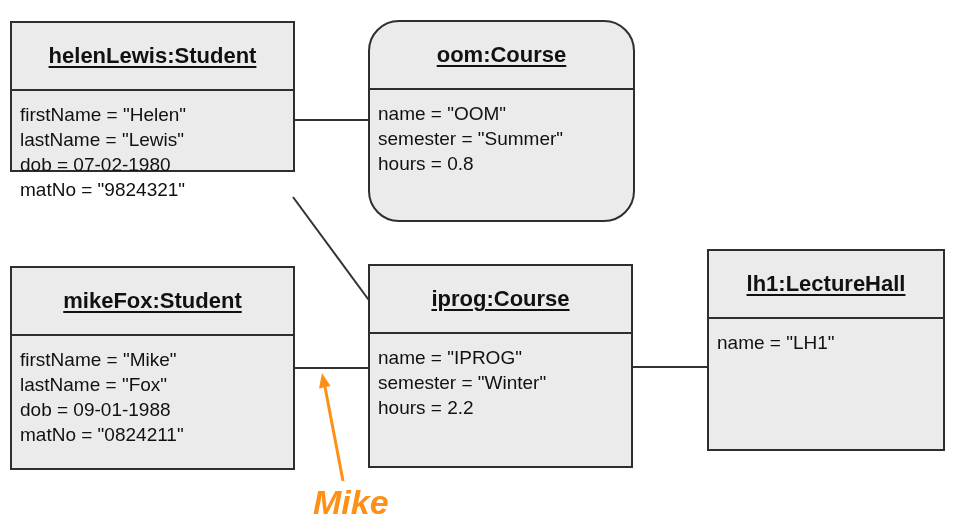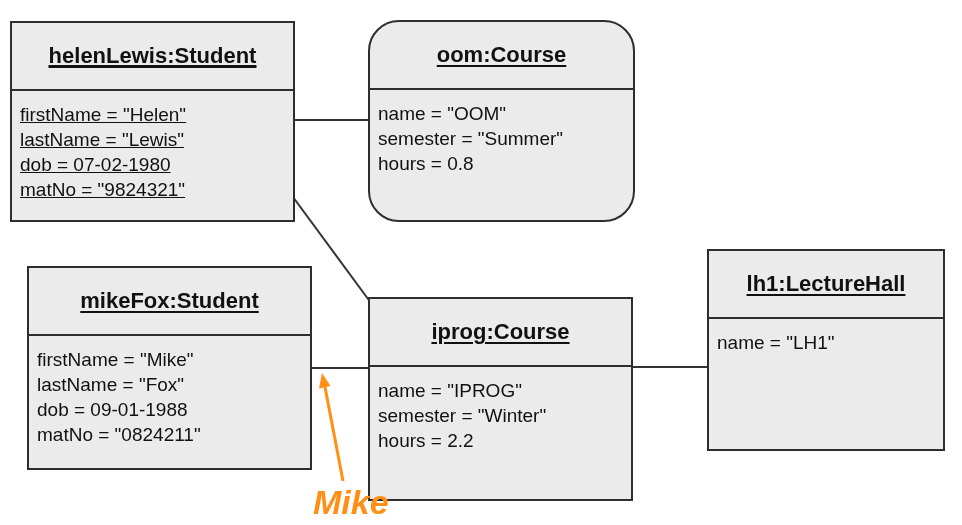--- a/index.html
+++ b/index.html
@@ -76,50 +76,50 @@
 
   <svg class="links-layer" viewBox="0 0 962 525" xmlns="http://www.w3.org/2000/svg">
     <line class="link" x1="290" y1="120" x2="374" y2="120"></line>
     <line class="link" x1="293" y1="197" x2="371" y2="303"></line>
     <line class="link" x1="290" y1="368" x2="374" y2="368"></line>
     <line class="link" x1="628" y1="367" x2="712" y2="367"></line>
     <line class="arrow-line" x1="343" y1="481" x2="325" y2="387"></line>
     <polygon class="arrow-head" points="322,373 330.5,386 319,388.5"></polygon>
   </svg>
 
-  <div class="obj" style="left:10px; top:21px; width:285px; height:201px;text-decoration:underline;">
+  <div class="obj" style="left:10px; top:21px; width:285px; height:151px;">
     <div class="obj-title">helenLewis:Student</div>
     <div class="obj-attrs">
       <div>firstName = "Helen"</div>
       <div>lastName = "Lewis"</div>
       <div>dob = 07-02-1980</div>
       <div>matNo = "9824321"</div>
     </div>
   </div>
 
   <div class="obj" style="left:368px; top:20px; width:267px; height:202px;border-radius:31px;">
     <div class="obj-title">oom:Course</div>
     <div class="obj-attrs">
       <div>name = "OOM"</div>
       <div>semester = "Summer"</div>
       <div>hours = 0.8</div>
     </div>
   </div>
 
-  <div class="obj" style="left:10px; top:266px; width:285px; height:204px;margin-left:17px;">
+  <div class="obj" style="left:10px; top:266px; width:285px; height:204px;">
     <div class="obj-title">mikeFox:Student</div>
     <div class="obj-attrs">
       <div>firstName = "Mike"</div>
       <div>lastName = "Fox"</div>
       <div>dob = 09-01-1988</div>
       <div>matNo = "0824211"</div>
     </div>
   </div>
 
-  <div class="obj" style="left:368px; top:264px; width:265px; height:204px;margin-top:33px;">
+  <div class="obj" style="left:368px; top:264px; width:265px; height:204px;">
     <div class="obj-title">iprog:Course</div>
     <div class="obj-attrs">
       <div>name = "IPROG"</div>
       <div>semester = "Winter"</div>
       <div>hours = 2.2</div>
     </div>
   </div>
 
   <div class="obj" style="left:707px; top:249px; width:238px; height:202px;">
     <div class="obj-title">lh1:LectureHall</div>

